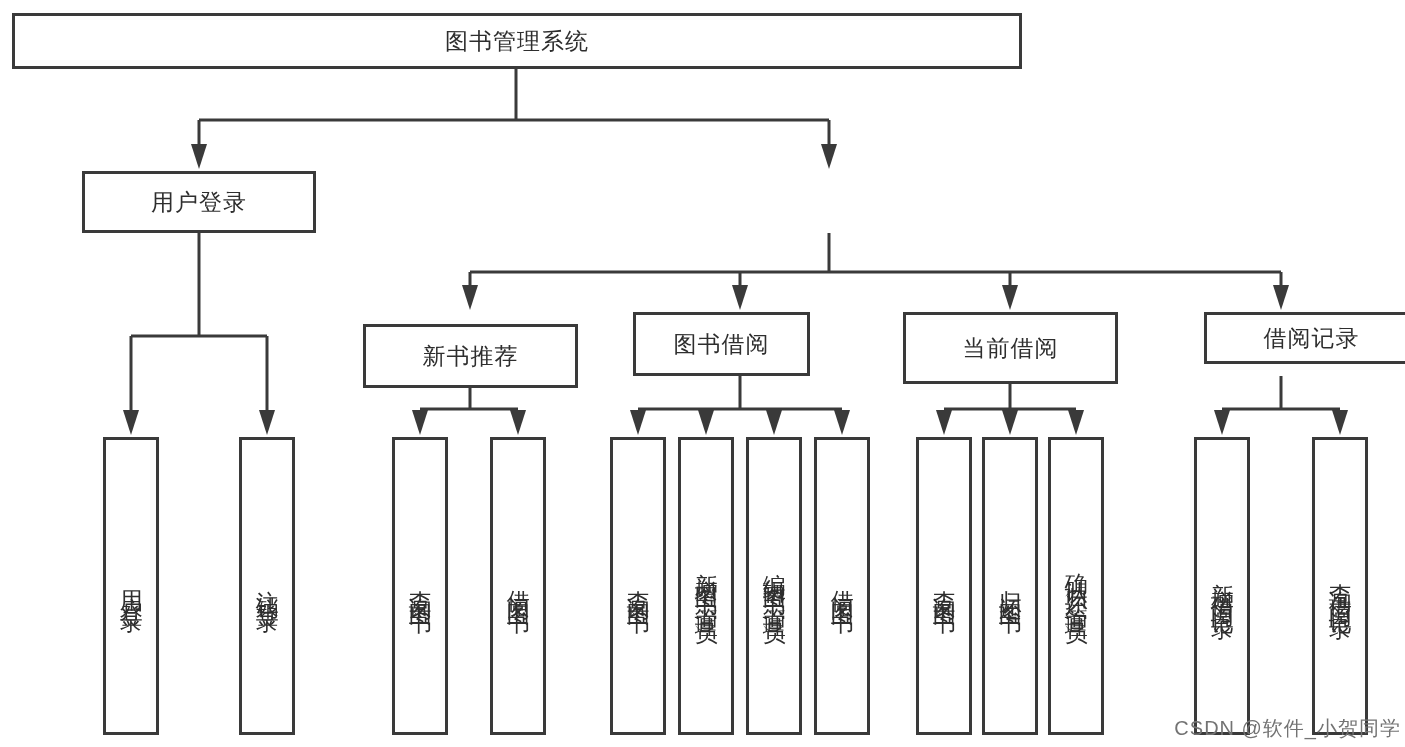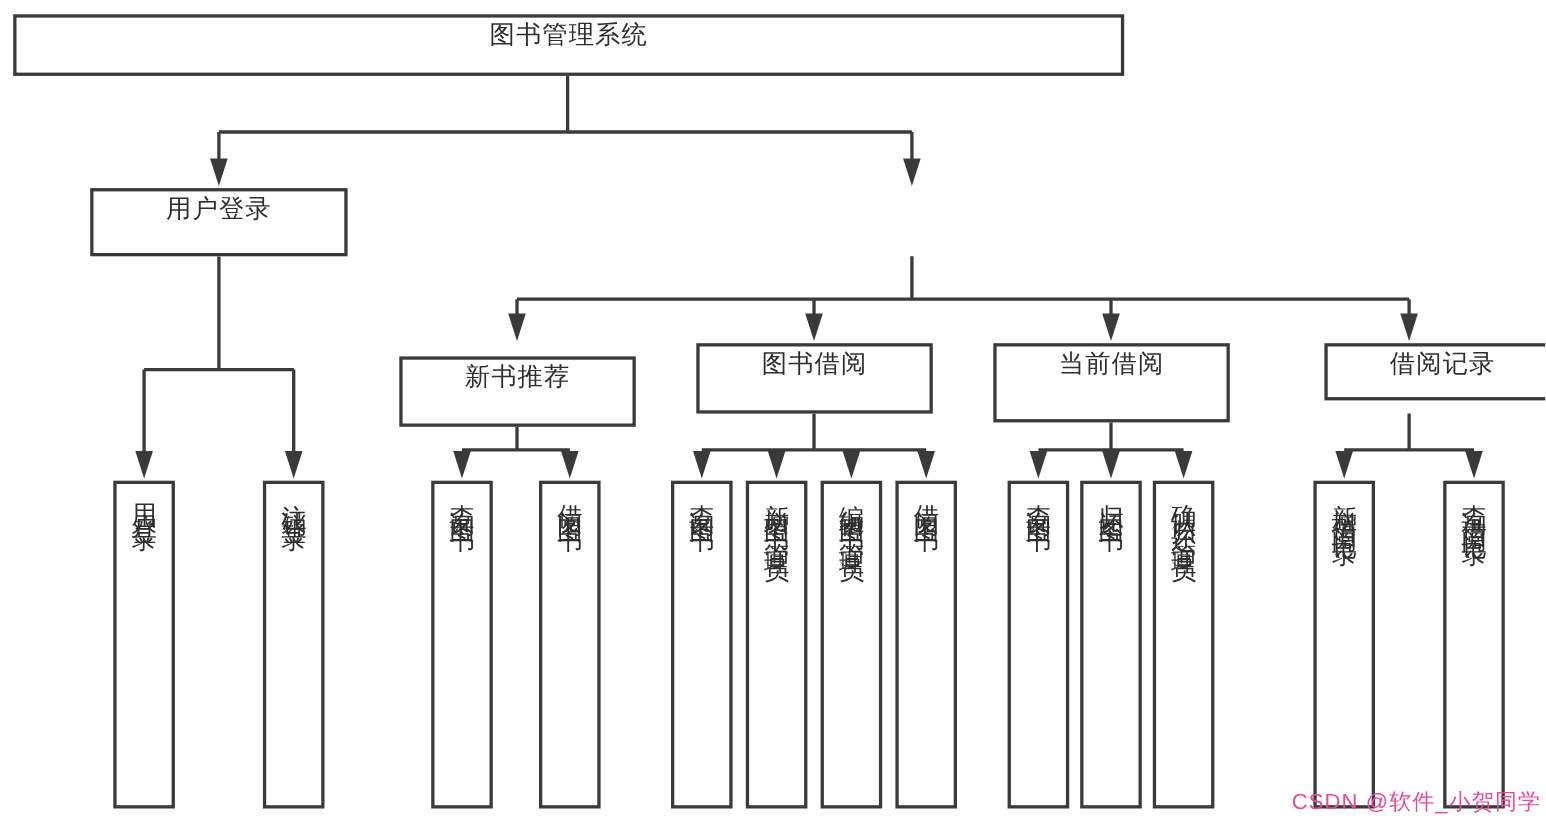--- a/index.html
+++ b/index.html
@@ -16,21 +16,21 @@
     position: absolute;
     left: 0; top: 0;
     width: 1405px; height: 747px;
   }
   .box {
     position: absolute;
     box-sizing: border-box;
     background: #ffffff;
     border: 3px solid #3a3a3a;
     display: flex;
-    align-items: flex-start;
+    align-items: center;
     justify-content: center;
     text-align: center;
   }
   .box.h span {
     font-size: 23px;
     letter-spacing: 1px;
     color: #2e2e2e;
     white-space: nowrap;
   }
   .box.v span {
@@ -39,21 +39,21 @@
     font-size: 23px;
     letter-spacing: 7px;
     line-height: 1.1;
     color: #2e2e2e;
   }
   .watermark {
     position: absolute;
     right: 4px;
     bottom: 5px;
     font-size: 20px;
-    color: #ec4899;
+    color: #737373;
     letter-spacing: 1px;
     white-space: nowrap;
   }
 </style>
 </head>
 <body>
 
 <div class="canvas">
 
   <svg class="connectors" width="1405" height="747" viewBox="0 0 1405 747" aria-hidden="true">
@@ -103,21 +103,21 @@
     <span>图书管理系统</span>
   </div>
 
   <div class="box h" style="left:82px;top:171px;width:234px;height:62px">
     <span>用户登录</span>
   </div>
 
   <div class="box h" style="left:363px;top:324px;width:215px;height:64px">
     <span>新书推荐</span>
   </div>
-  <div class="box h" style="left:633px;top:312px;width:215px;height:64px">
+  <div class="box h" style="left:633px;top:312px;width:177px;height:64px">
     <span>图书借阅</span>
   </div>
   <div class="box h" style="left:903px;top:312px;width:215px;height:72px">
     <span>当前借阅</span>
   </div>
   <div class="box h" style="left:1204px;top:312px;width:215px;height:52px">
     <span>借阅记录</span>
   </div>
 
   <div class="box v" style="left:103px;top:437px;width:56px;height:298px">

